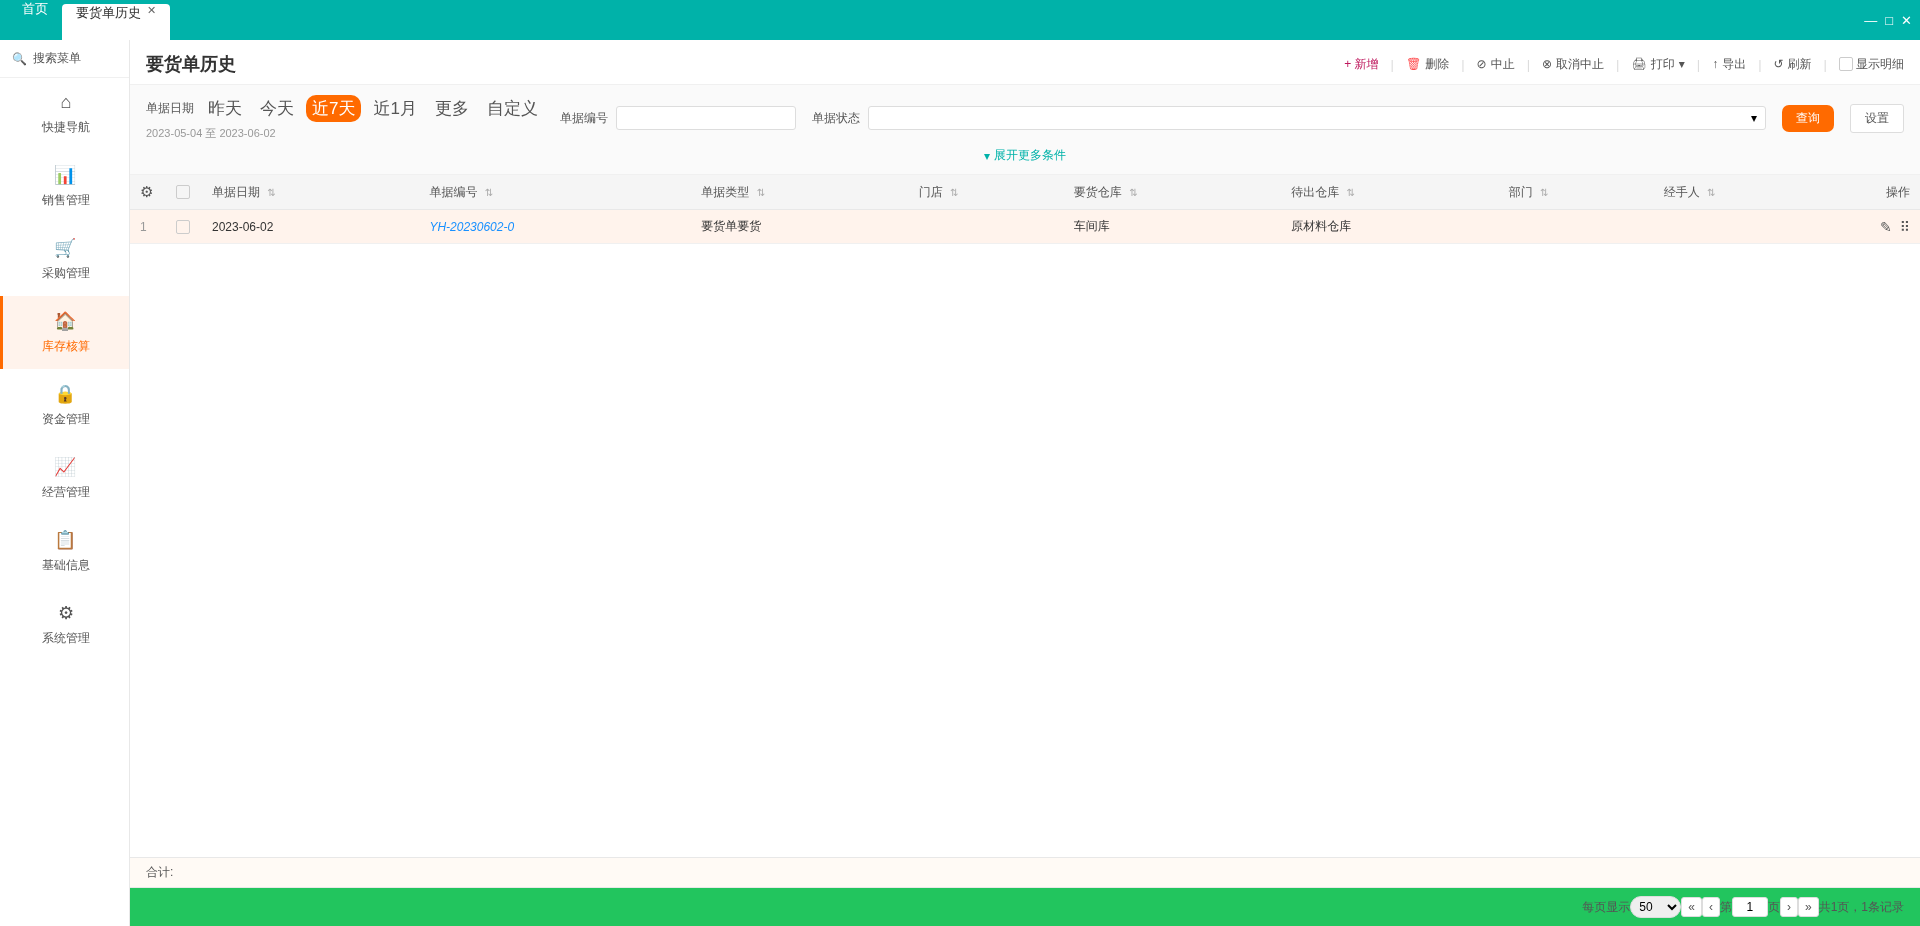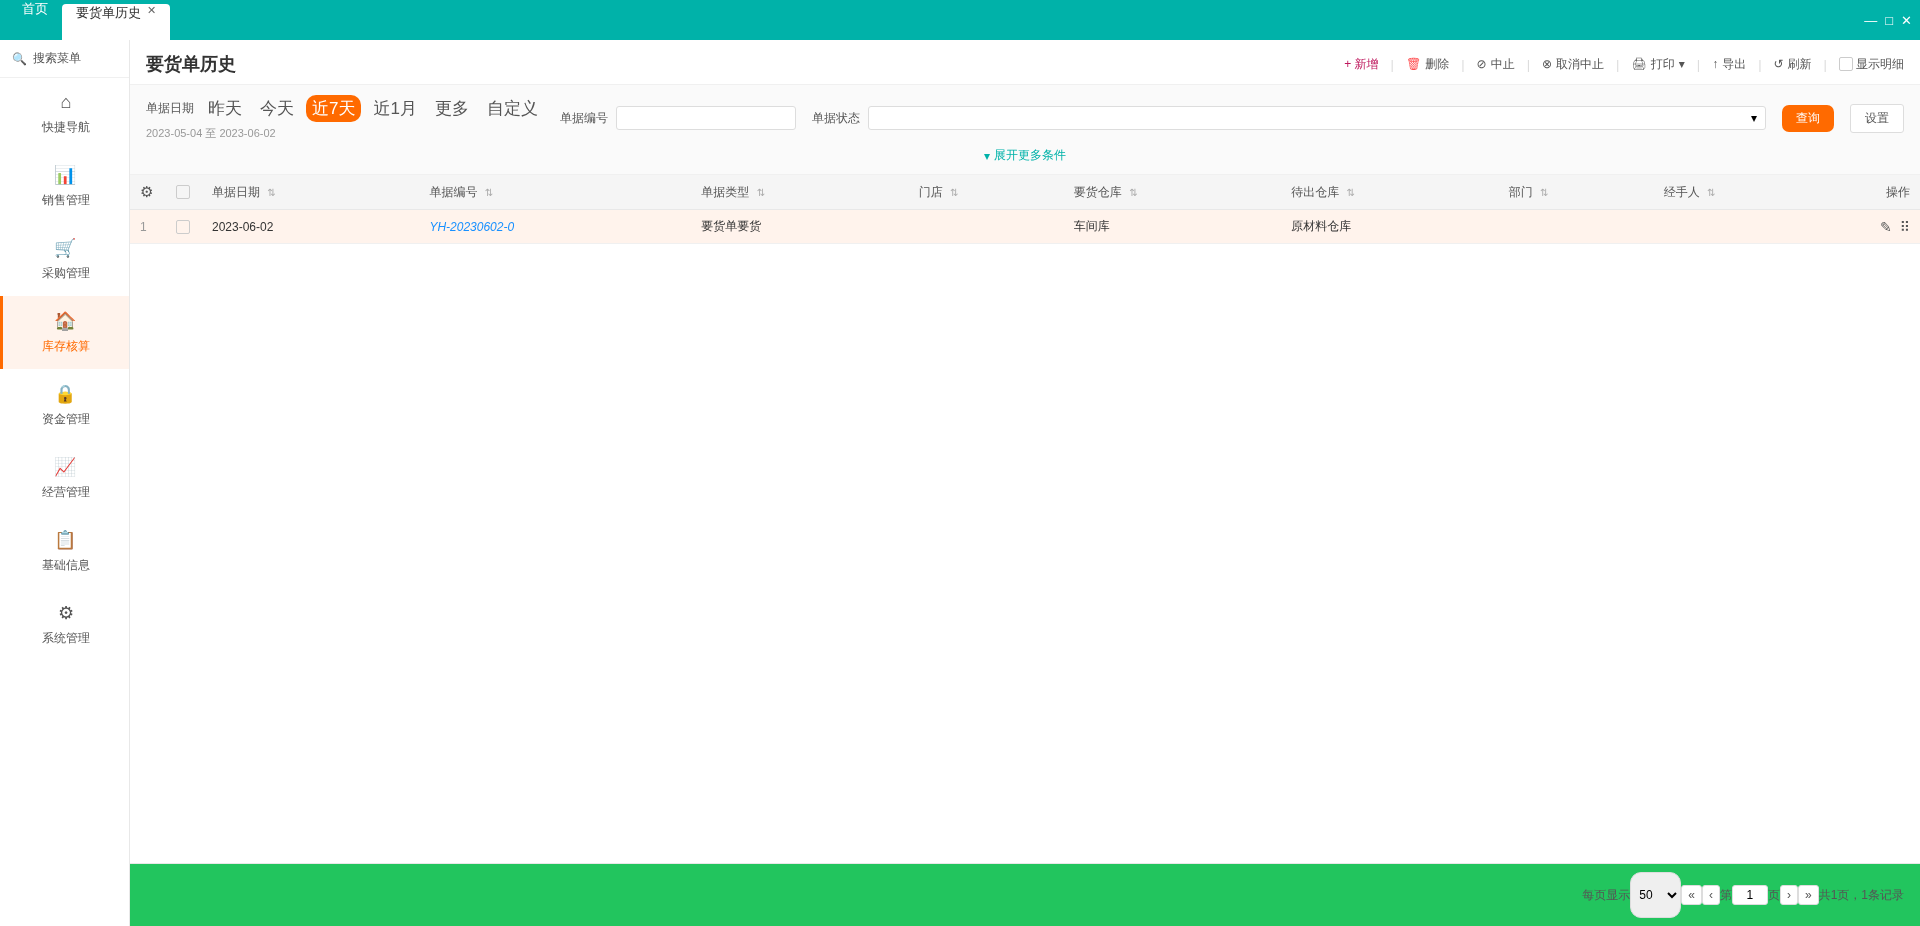--- a/index.html
+++ b/index.html
@@ -124,21 +124,21 @@
       font-size: 12px; color: #555; display: flex; align-items: center;
     }
 
     
     .pagination {
       border-top: 1px solid #e8e8e8; padding: 8px 16px; display: flex; align-items: center;
       justify-content: flex-end; gap: 0; font-size: 12px; color: #555; background: #22c55e;
       flex-shrink: 0;
     }
     .page-size-select {
-      border: 1px solid #ddd; border-radius: 11px; padding: 14px 4px; font-size: 12px;
+      border: 1px solid #ddd; border-radius: 11px; padding: 2px 4px; font-size: 12px;
     }
     .page-btn {
       padding: 2px 6px; cursor: pointer; border: 1px solid #ddd; border-radius: 3px; background: white;
       font-size: 12px; color: #555;
     }
     .page-input {
       width: 36px; border: 1px solid #ddd; border-radius: 3px; padding: 2px 4px;
       font-size: 12px; text-align: center; outline: none;
     }
 
@@ -356,20 +356,23 @@
       <div class="action-icons">
         <span class="action-icon">✎</span>
         <span class="action-icon">⠿</span>
       </div>
     </td>
   </tr>
           </tbody>
       </table>
     </div>
 
+    <div class="table-footer">
+      <span>合计:</span>
+    </div>
 
     <div class="pagination">
       <span>每页显示</span>
       <select class="page-size-select">
         <option>10</option>
         <option>20</option>
         <option selected="">50</option>
         <option>100</option>
       </select>
       <button class="page-btn">«</button>

